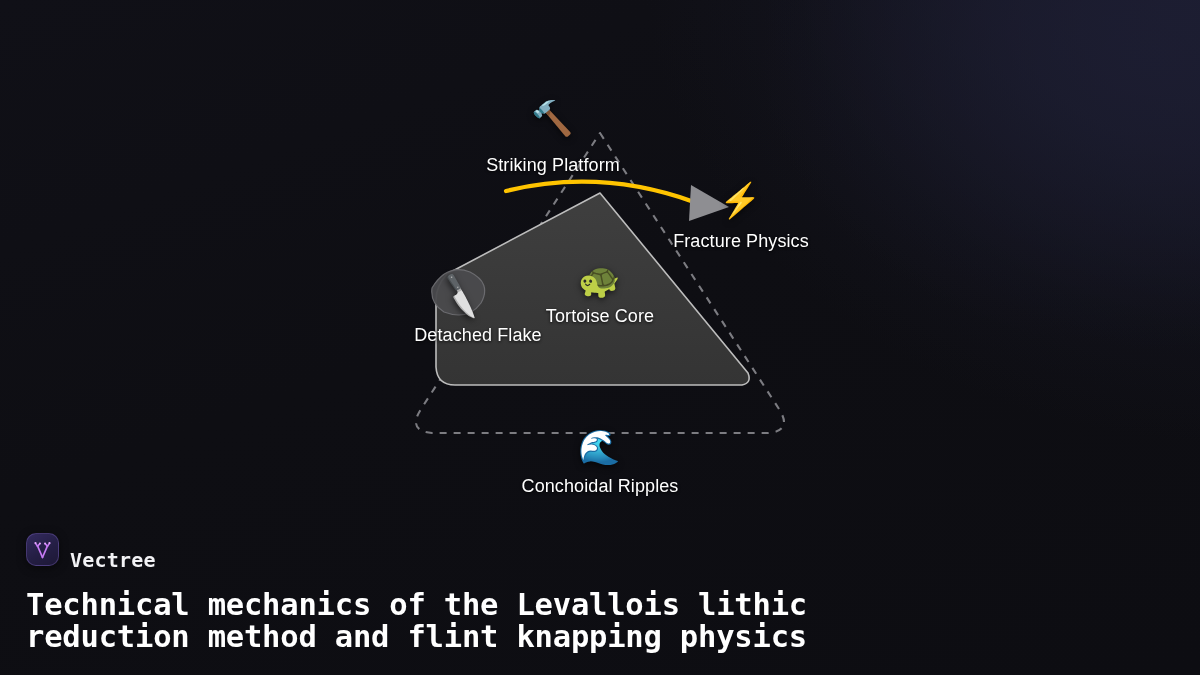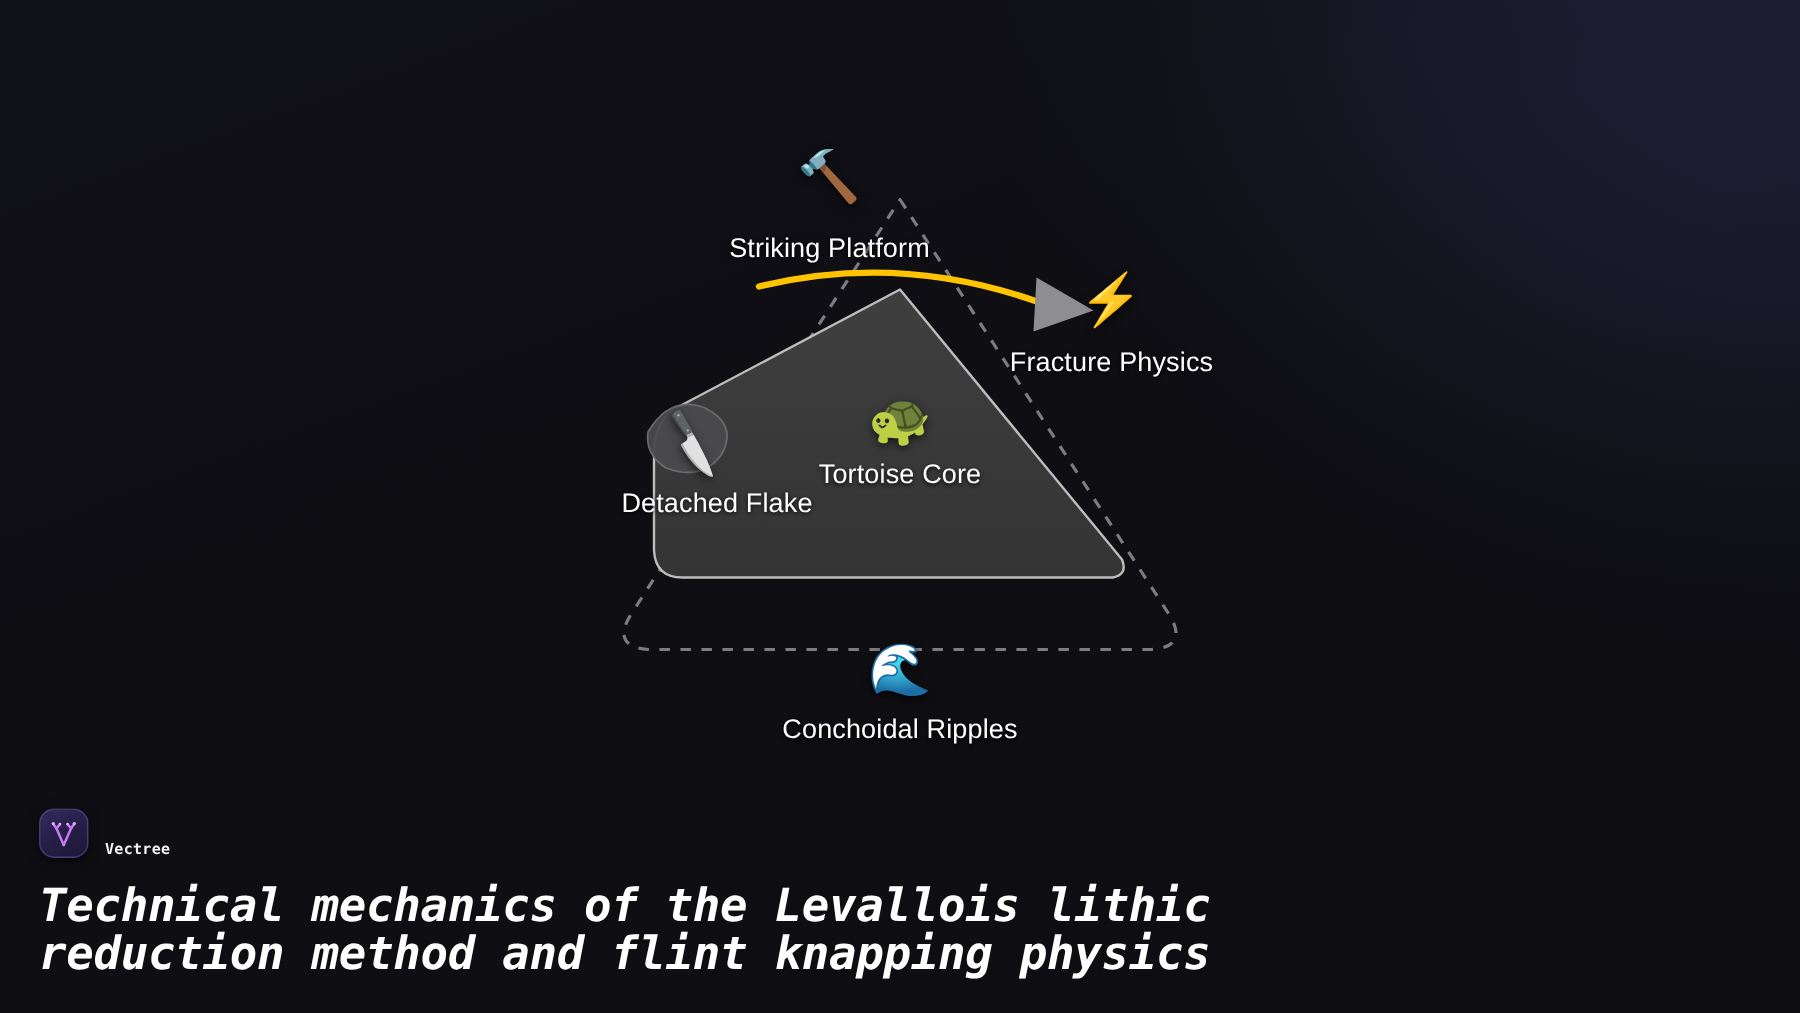--- a/index.html
+++ b/index.html
@@ -62,35 +62,34 @@
     border-radius:10px;
     background:linear-gradient(150deg,#332a5e 0%,#241e44 55%,#1d1836 100%);
     border:1px solid rgba(150,120,225,0.30);
     display:flex; align-items:center; justify-content:center;
     box-shadow:0 2px 8px rgba(0,0,0,0.5);
     flex:none;
   }
   #brand-name {
     color:#f2f2f5;
     font-family:"DejaVu Sans Mono","Liberation Mono",monospace;
-    font-size:10px;
+    font-size:20px;
     font-weight:bold;
     letter-spacing:0.2px;
     margin-top:22px;
   }
   #headline {
     color:#ffffff;
     font-family:"DejaVu Sans Mono","Liberation Mono",monospace;
     font-size:30.5px;
     font-weight:bold;
     line-height:32px;
     letter-spacing:-0.2px;
     max-width:800px;
     white-space:pre-line;
-    font-style:italic;
   }
   #url {
     position:absolute;
     right:26px; bottom:26px;
     color:#8a8a93;
     font-family:"DejaVu Sans Mono","Liberation Mono",monospace;
     font-size:13px;
     letter-spacing:0.1px;
   }
 </style>

